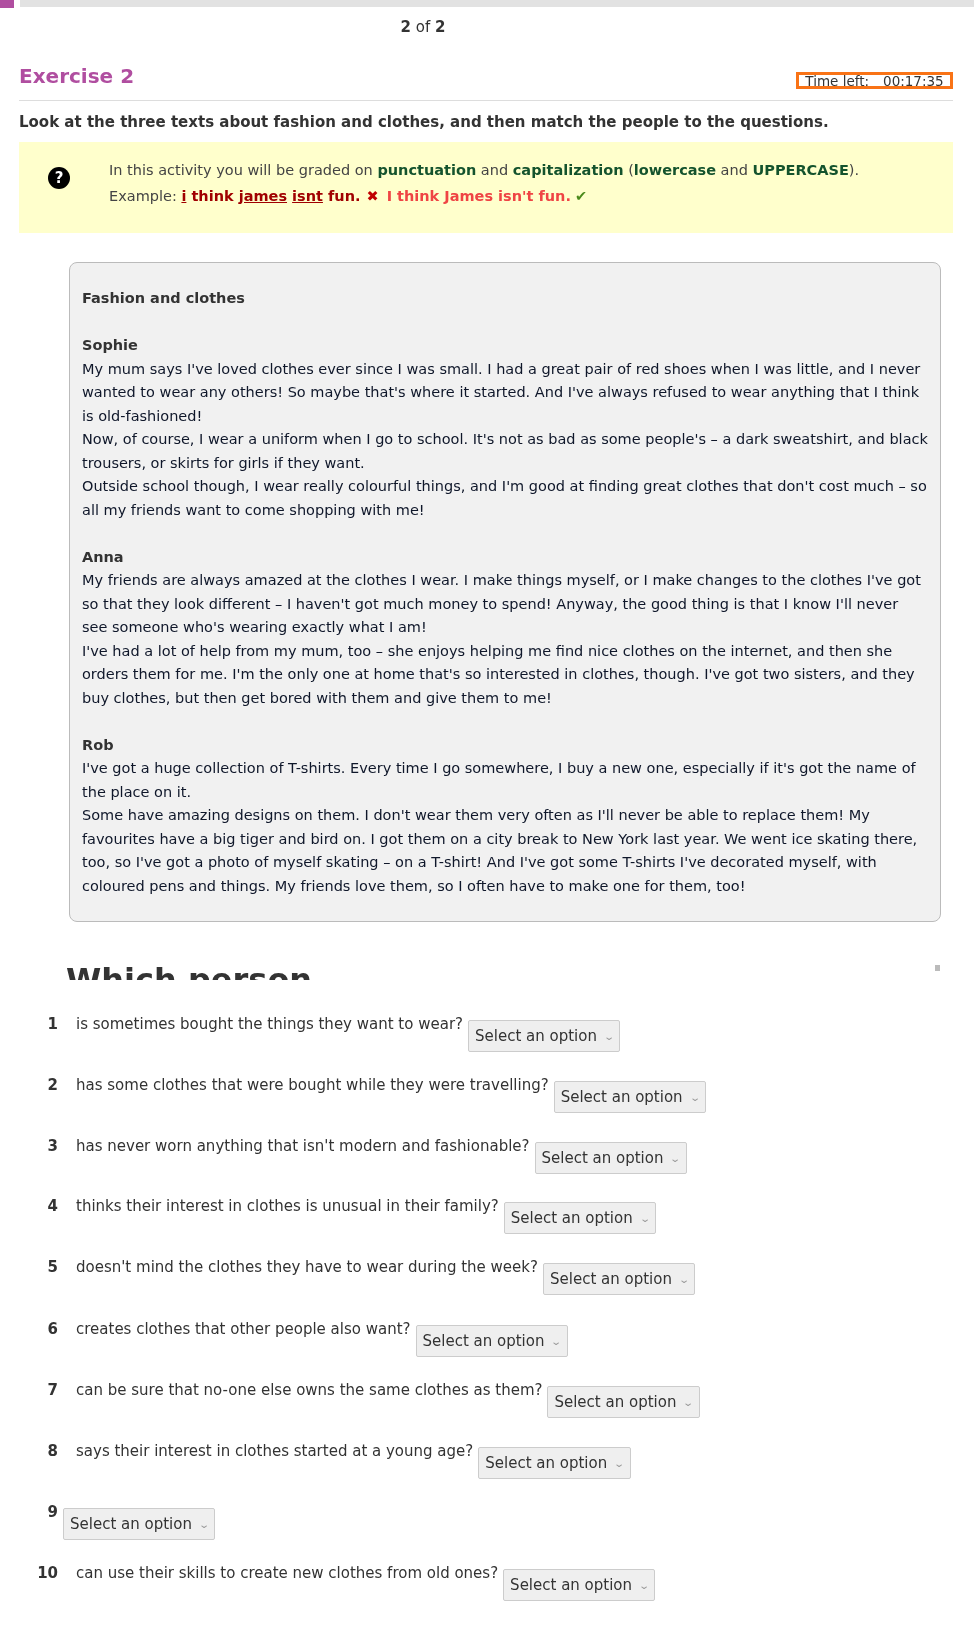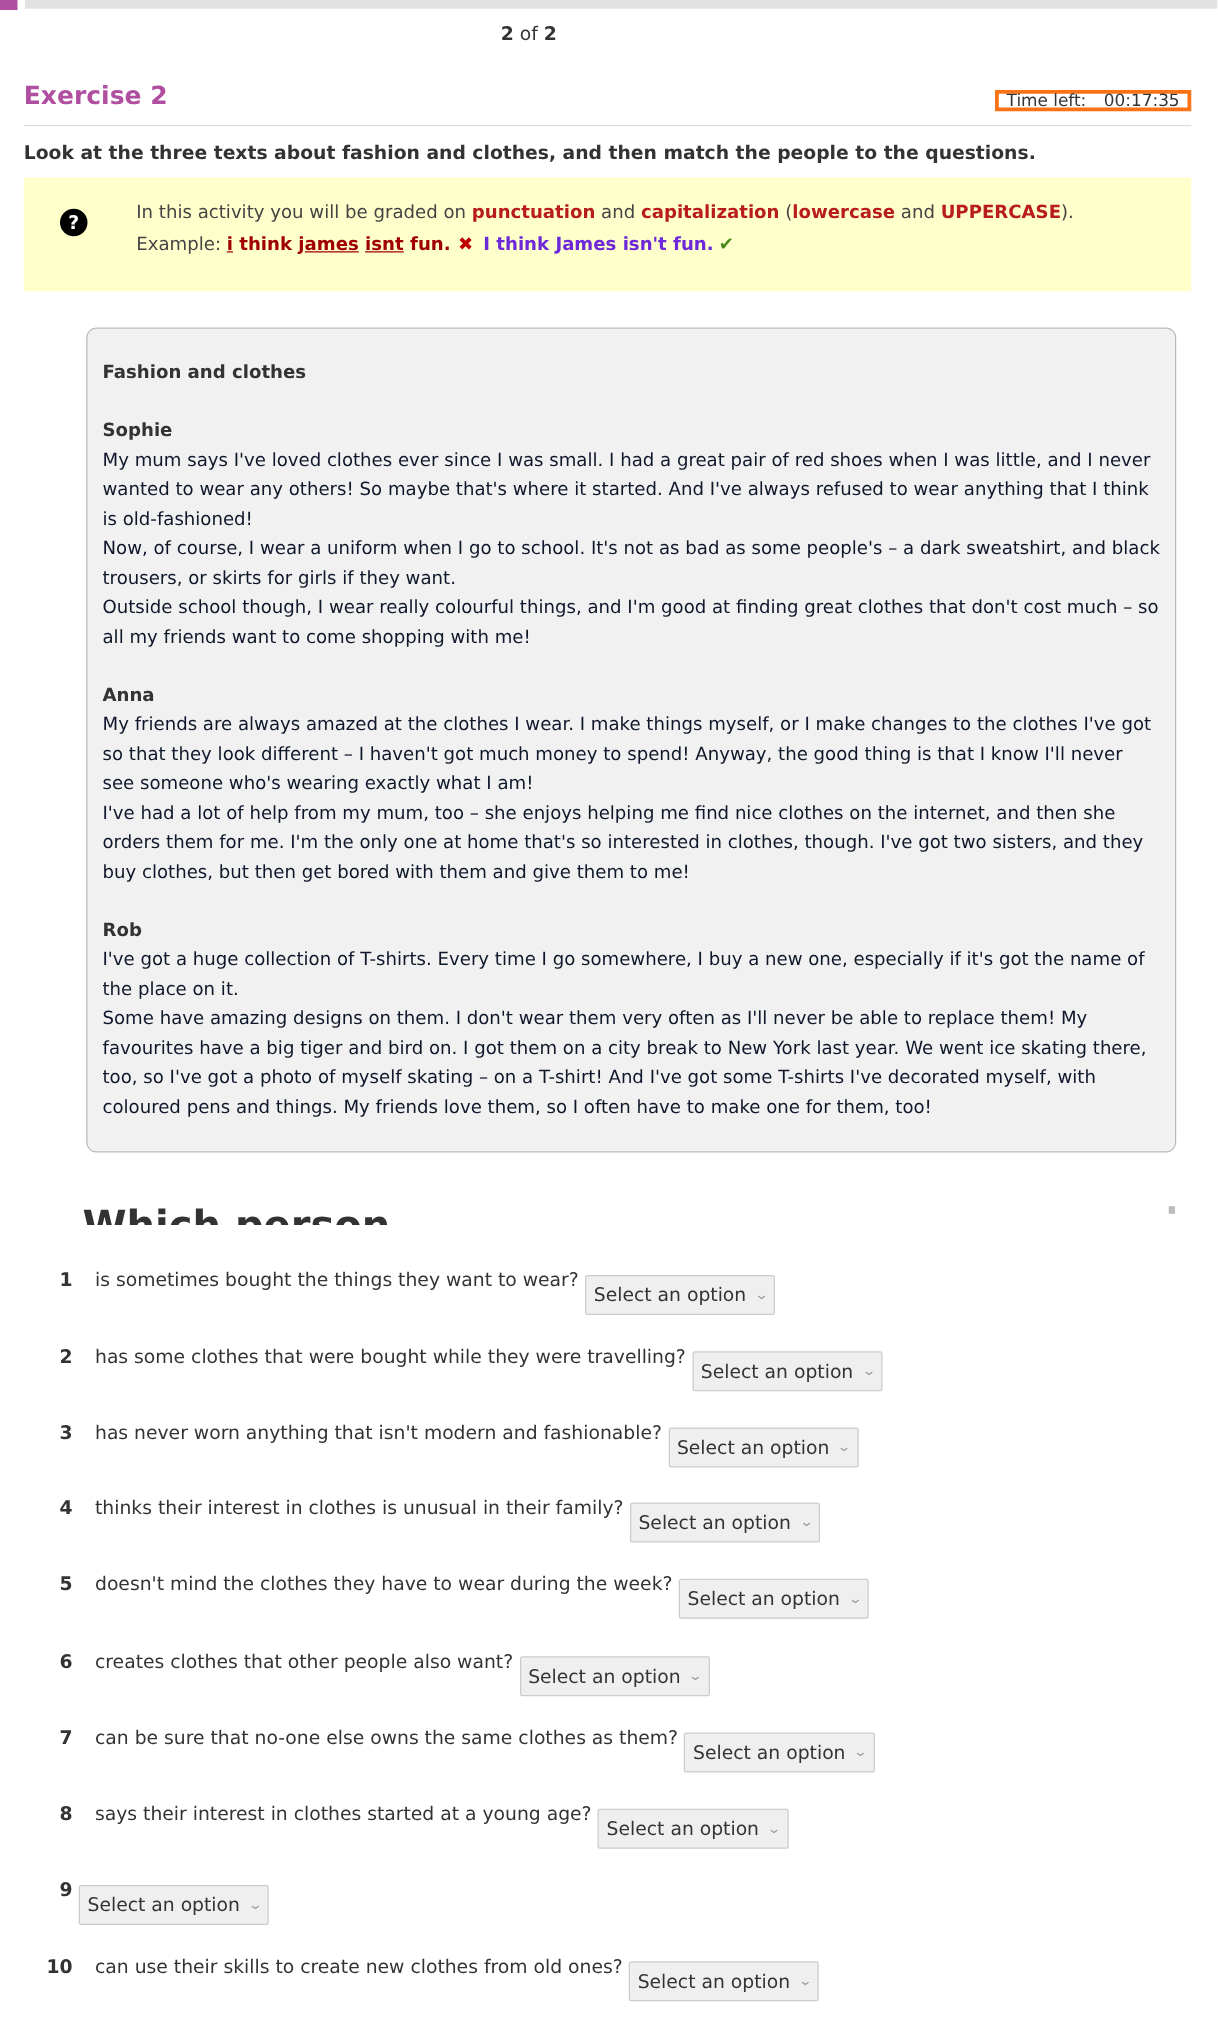--- a/index.html
+++ b/index.html
@@ -18,25 +18,25 @@
            font-size: 13.5px; color: #333; display: flex; align-items: center; justify-content: center; gap: 14px; background: #fff; }
   .rule { position: absolute; left: 19px; top: 100px; width: 934px; height: 1px; background: #dddddd; }
 
   .instruction { position: absolute; left: 19px; top: 113px; font-size: 15px; font-weight: bold; color: #333; }
 
   .notice { position: absolute; left: 19px; top: 142px; width: 934px; height: 91px; background: #ffffcc; }
   .notice-icon { position: absolute; left: 29px; top: 25px; width: 22px; height: 22px; border-radius: 50%; background: #000;
                  color: #fff; font-weight: bold; font-size: 15px; line-height: 22px; text-align: center; }
   .notice-line1 { position: absolute; left: 90px; top: 20px; font-size: 14.5px; color: #444; white-space: nowrap; }
   .notice-line2 { position: absolute; left: 90px; top: 46px; font-size: 14.5px; color: #444; white-space: nowrap; }
-  .notice b { color: #b91c1c; margin-top: 39px; }
+  .notice b { color: #14532d; margin-top: 39px; }
   .wrong { color: #a00000; font-weight: bold; }
   .wrong u { text-decoration: underline; }
   .xmark { color: #c00000; font-weight: bold; margin: 0 8px 0 6px; }
-  .right { color: #6d28d9; font-weight: bold; }
+  .right { color: #ef4444; font-weight: bold; }
   .check { color: #4a8a1a; font-weight: bold; margin-left: 4px; }
 
   .reading { position: absolute; left: 69px; top: 262px; width: 872px; height: 660px; background: #f1f1f1;
              border: 1px solid #bbbbbb; border-radius: 8px; padding: 24px 12px 15px 12px; }
   .reading-title { font-size: 14.5px; font-weight: bold; color: #333; line-height: 23.5px; margin-bottom: 23.5px; }
   .person { margin-bottom: 23.5px; }
   .person-name { font-size: 14.5px; font-weight: bold; color: #333; line-height: 23.5px; }
   .person p { font-size: 14.5px; color: #0f172a; line-height: 23.5px; }
 
   .q-heading-clip { position: absolute; left: 66px; top: 960px; width: 400px; height: 20px; overflow: hidden; }

